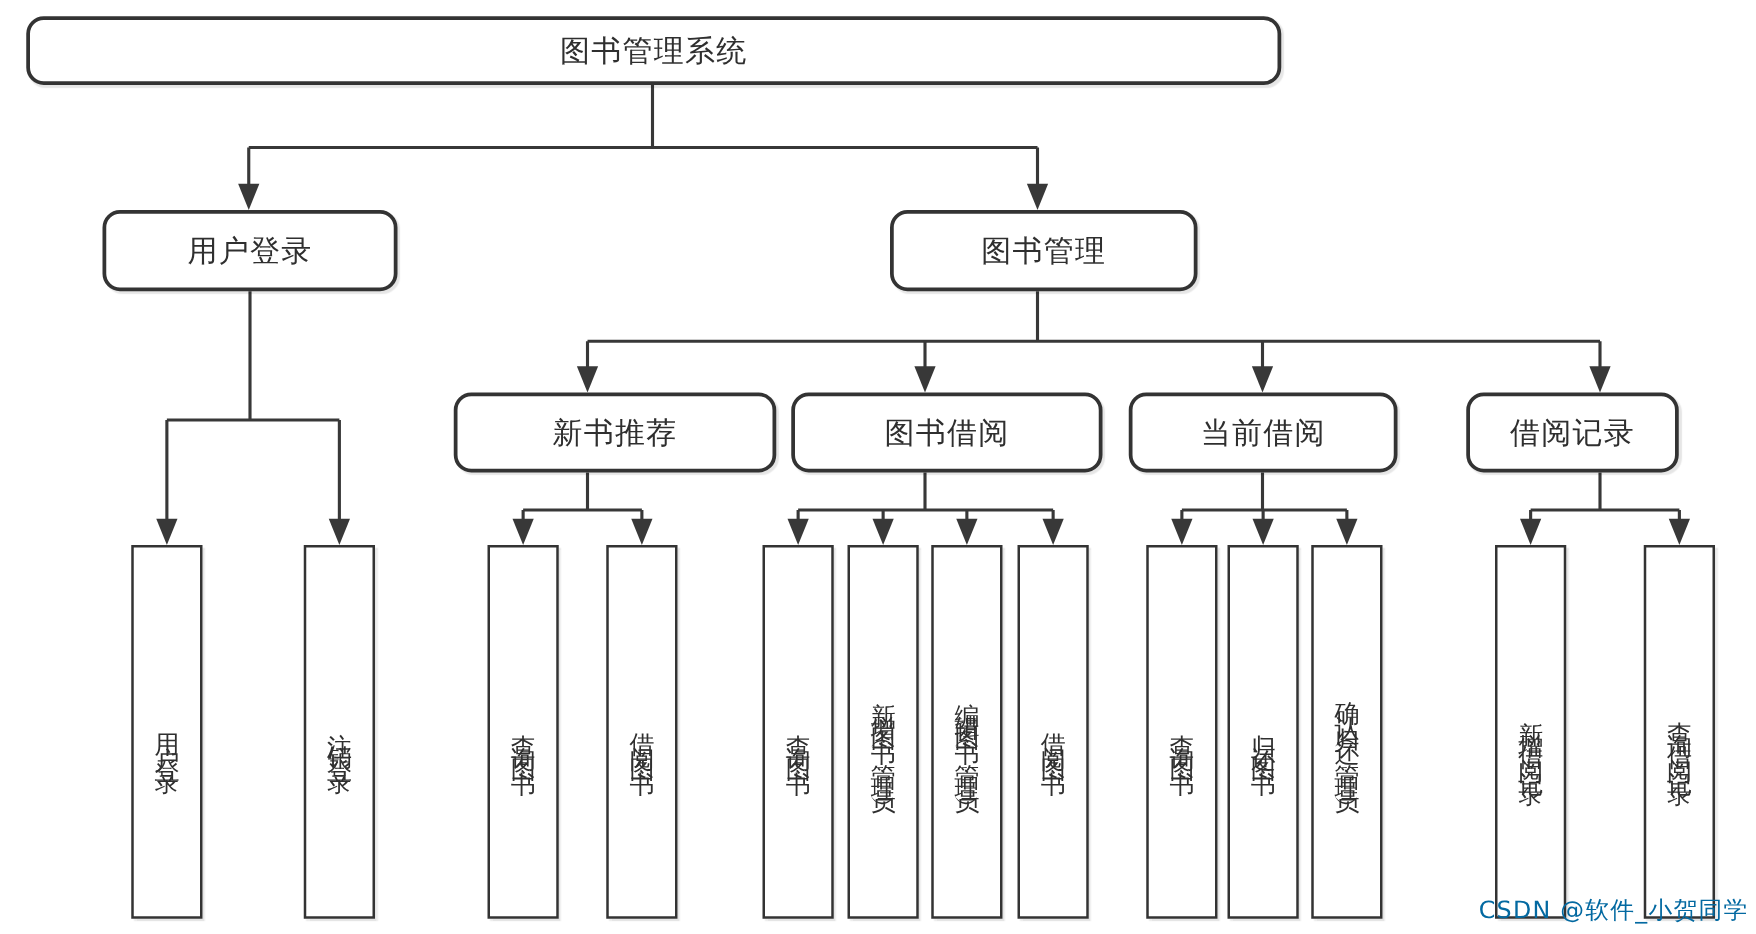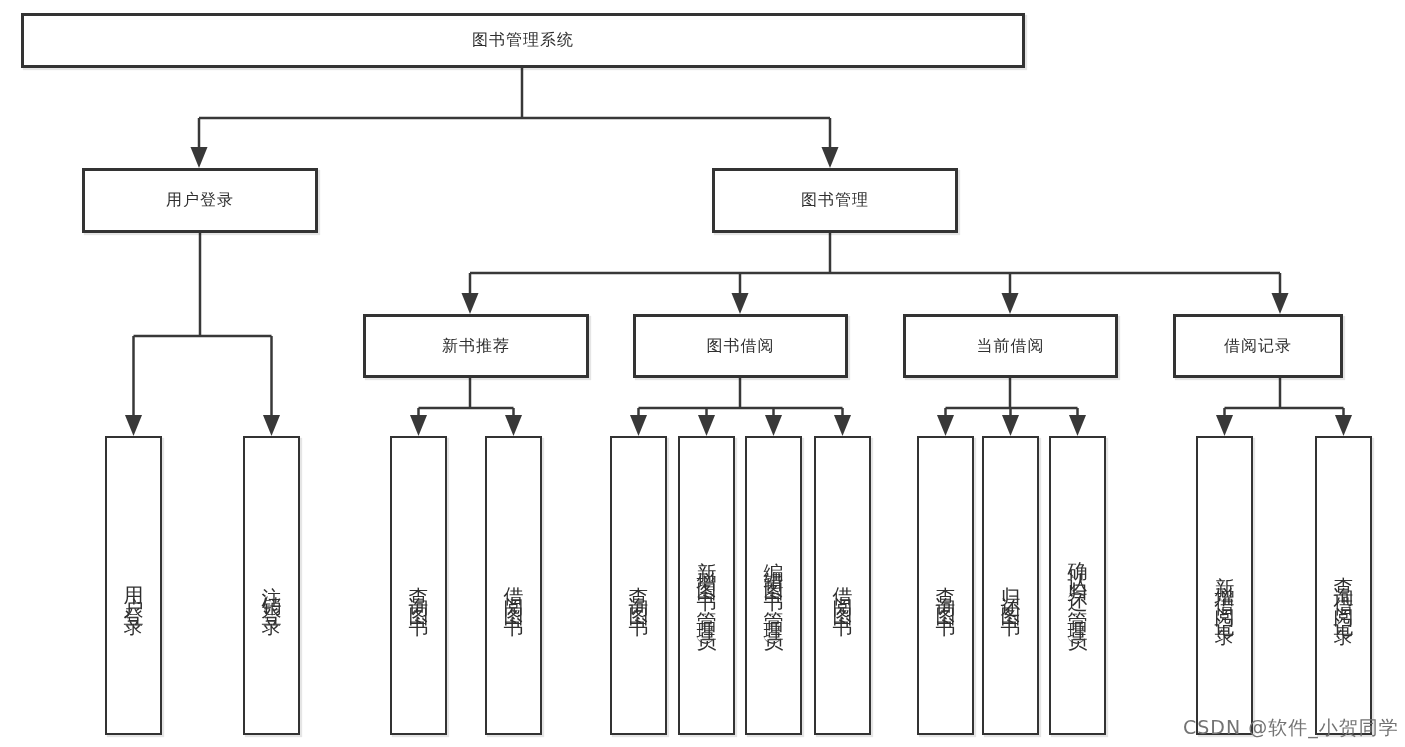--- a/index.html
+++ b/index.html
@@ -21,37 +21,37 @@
     box-sizing: border-box;
     background: #ffffff;
     border: 3px solid #333333;
     color: #2f2f2f;
     display: flex;
     align-items: center;
     justify-content: center;
     z-index: 1;
     box-shadow: 2px 2px 1px rgba(0,0,0,0.10);
   }
-  .hbox { font-size: 16px; letter-spacing: 1px; }
+  .hbox { font-size: 24px; letter-spacing: 1px; border-radius: 14px; }
   .vbox { border-width: 2.5px; }
   .vtext {
     writing-mode: vertical-rl;
     text-orientation: mixed;
     font-size: 20px;
     letter-spacing: 10px;
     line-height: 1.05;
     margin-bottom: -10px; 
   }
   .watermark {
     position: absolute;
     left: 1183px;
     top: 715px;
     z-index: 3;
     font-size: 19px;
-    color: #737373;
+    color: #0369a1;
     letter-spacing: 1px;
     white-space: nowrap;
   }
 </style>
 </head>
 <body>
 
 <div class="canvas">
 
   <svg class="connectors" width="1405" height="747" viewBox="0 0 1405 747">
@@ -107,22 +107,22 @@
       <polygon points="1216,415 1233,415 1224.5,436" fill="#383838"></polygon>
       <path d="M1343.5,408 V422" stroke="#383838" stroke-width="2.5" fill="none"></path>
       <polygon points="1335,415 1352,415 1343.5,436" fill="#383838"></polygon>
     </svg>
 
   <div class="node hbox" style="left:21px; top:13px; width:1004px; height:55px;">图书管理系统</div>
 
   <div class="node hbox" style="left:82px; top:168px; width:236px; height:65px;">用户登录</div>
   <div class="node hbox" style="left:712px; top:168px; width:246px; height:65px;">图书管理</div>
 
-  <div class="node hbox" style="left:363px; top:314px; width:226px; height:64px;">新书推荐</div>
-  <div class="node hbox" style="left:633px; top:314px; width:215px; height:64px;">图书借阅</div>
+  <div class="node hbox" style="left:363px; top:314px; width:258px; height:64px;">新书推荐</div>
+  <div class="node hbox" style="left:633px; top:314px; width:249px; height:64px;">图书借阅</div>
   <div class="node hbox" style="left:903px; top:314px; width:215px; height:64px;">当前借阅</div>
   <div class="node hbox" style="left:1173px; top:314px; width:170px; height:64px;">借阅记录</div>
 
   <div class="node vbox" style="left:105px; top:436px; width:57px; height:299px;">
     <span class="vtext">用户登录</span>
   </div>
   <div class="node vbox" style="left:243px; top:436px; width:57px; height:299px;">
     <span class="vtext">注销登录</span>
   </div>
 

